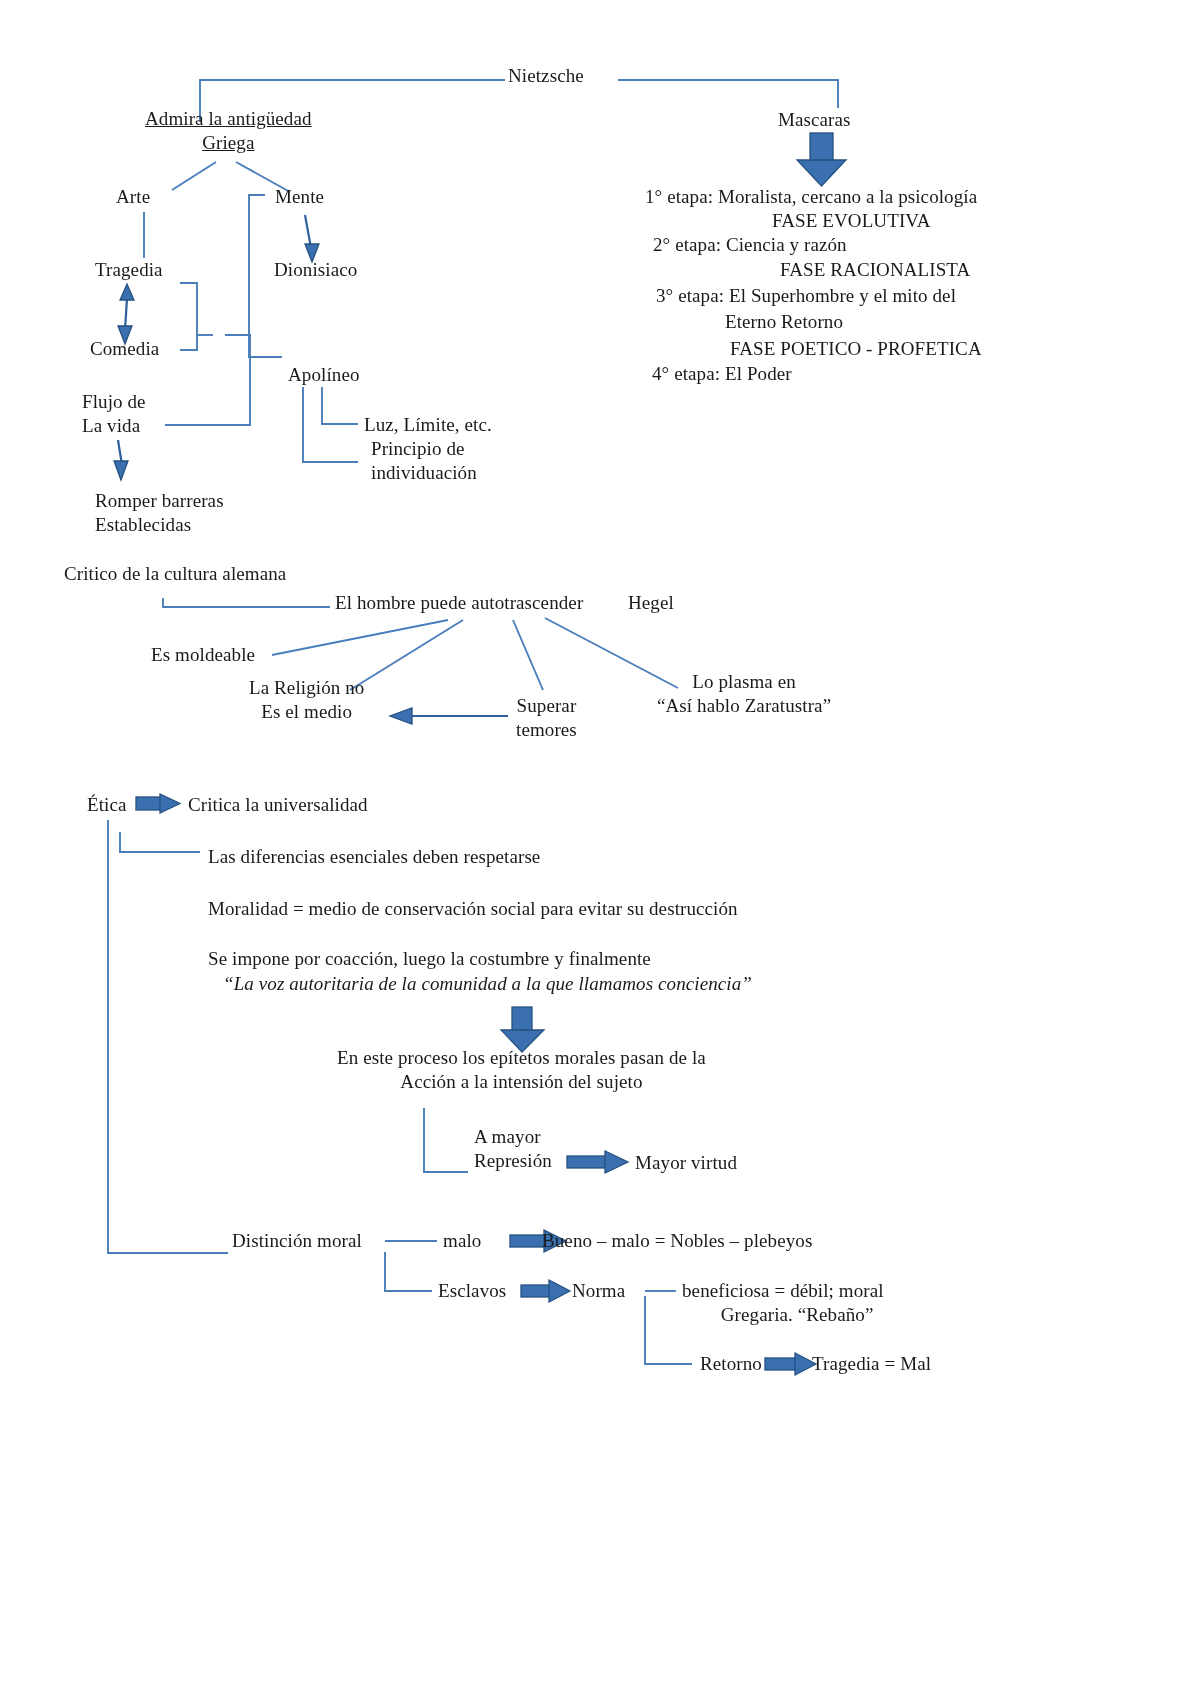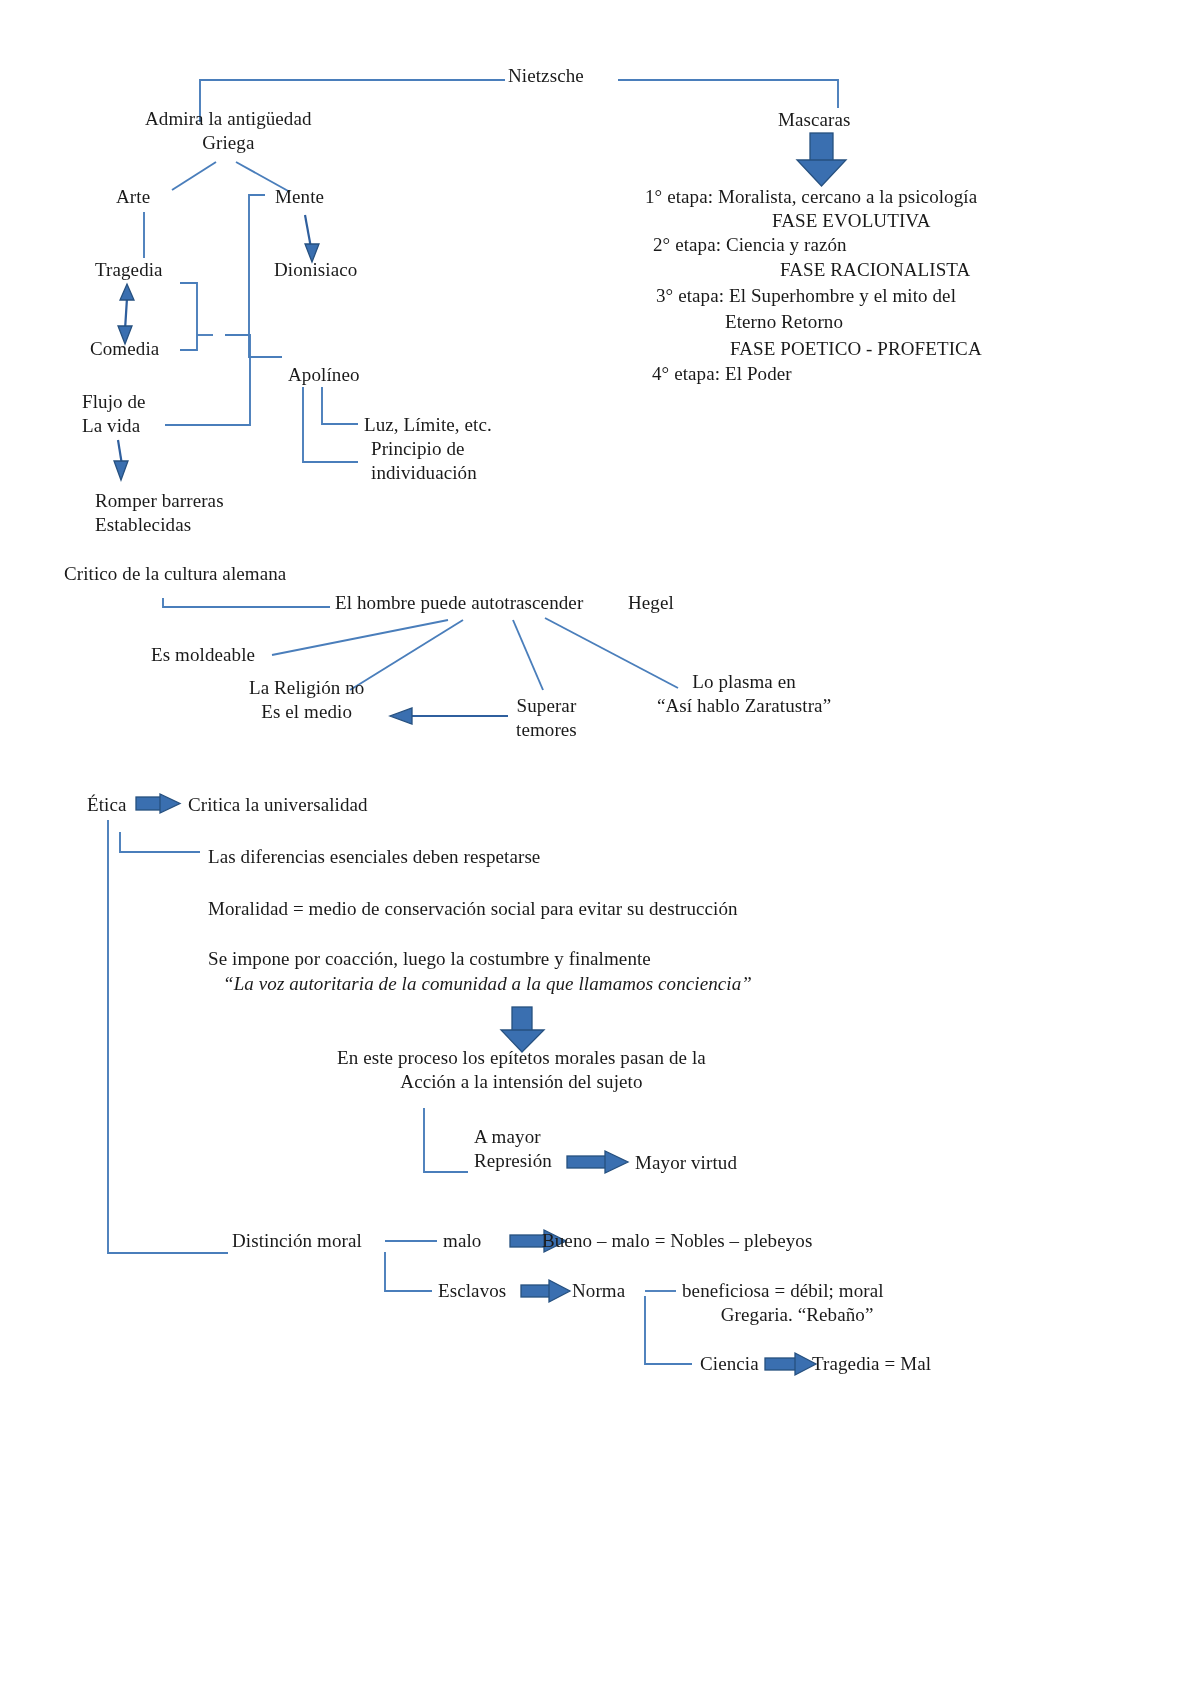--- a/index.html
+++ b/index.html
@@ -130,21 +130,21 @@
 
     <path class="ln" d="M645,1296 L645,1364 L692,1364"></path>
 
     <rect class="blockarrow" x="765" y="1358" width="34" height="12"></rect>
     <polygon class="blockarrow" points="795,1353 795,1375 816,1364"></polygon>
 
   </svg>
 
   <div class="node" style="left:508px; top:64px;">Nietzsche</div>
 
-  <div class="node center" style="left:145px; top:107px;">Admira la antigüedad
+  <div class="node center" style="left:145px; top:107px;text-decoration:underline;">Admira la antigüedad
 Griega</div>
 
   <div class="node" style="left:116px; top:185px;">Arte</div>
   <div class="node" style="left:275px; top:185px;">Mente</div>
 
   <div class="node" style="left:95px; top:258px;">Tragedia</div>
   <div class="node" style="left:90px; top:337px;">Comedia</div>
   <div class="node" style="left:274px; top:258px;">Dionisiaco</div>
 
   <div class="node" style="left:288px; top:363px;">Apolíneo</div>
@@ -197,16 +197,16 @@
 
   <div class="node" style="left:232px; top:1229px;">Distinción moral</div>
   <div class="node" style="left:443px; top:1229px;">malo</div>
   <div class="node" style="left:542px; top:1229px;">Bueno – malo = Nobles – plebeyos</div>
 
   <div class="node" style="left:438px; top:1279px;">Esclavos</div>
   <div class="node" style="left:572px; top:1279px;">Norma</div>
   <div class="node" style="left:682px; top:1279px;">beneficiosa = débil; moral
         Gregaria. “Rebaño”</div>
 
-  <div class="node" style="left:700px; top:1352px;">Ciencia</div>
+  <div class="node" style="left:700px; top:1352px;">Retorno</div>
   <div class="node" style="left:812px; top:1352px;">Tragedia = Mal</div>
 
 </div>
 
 </body></html>

